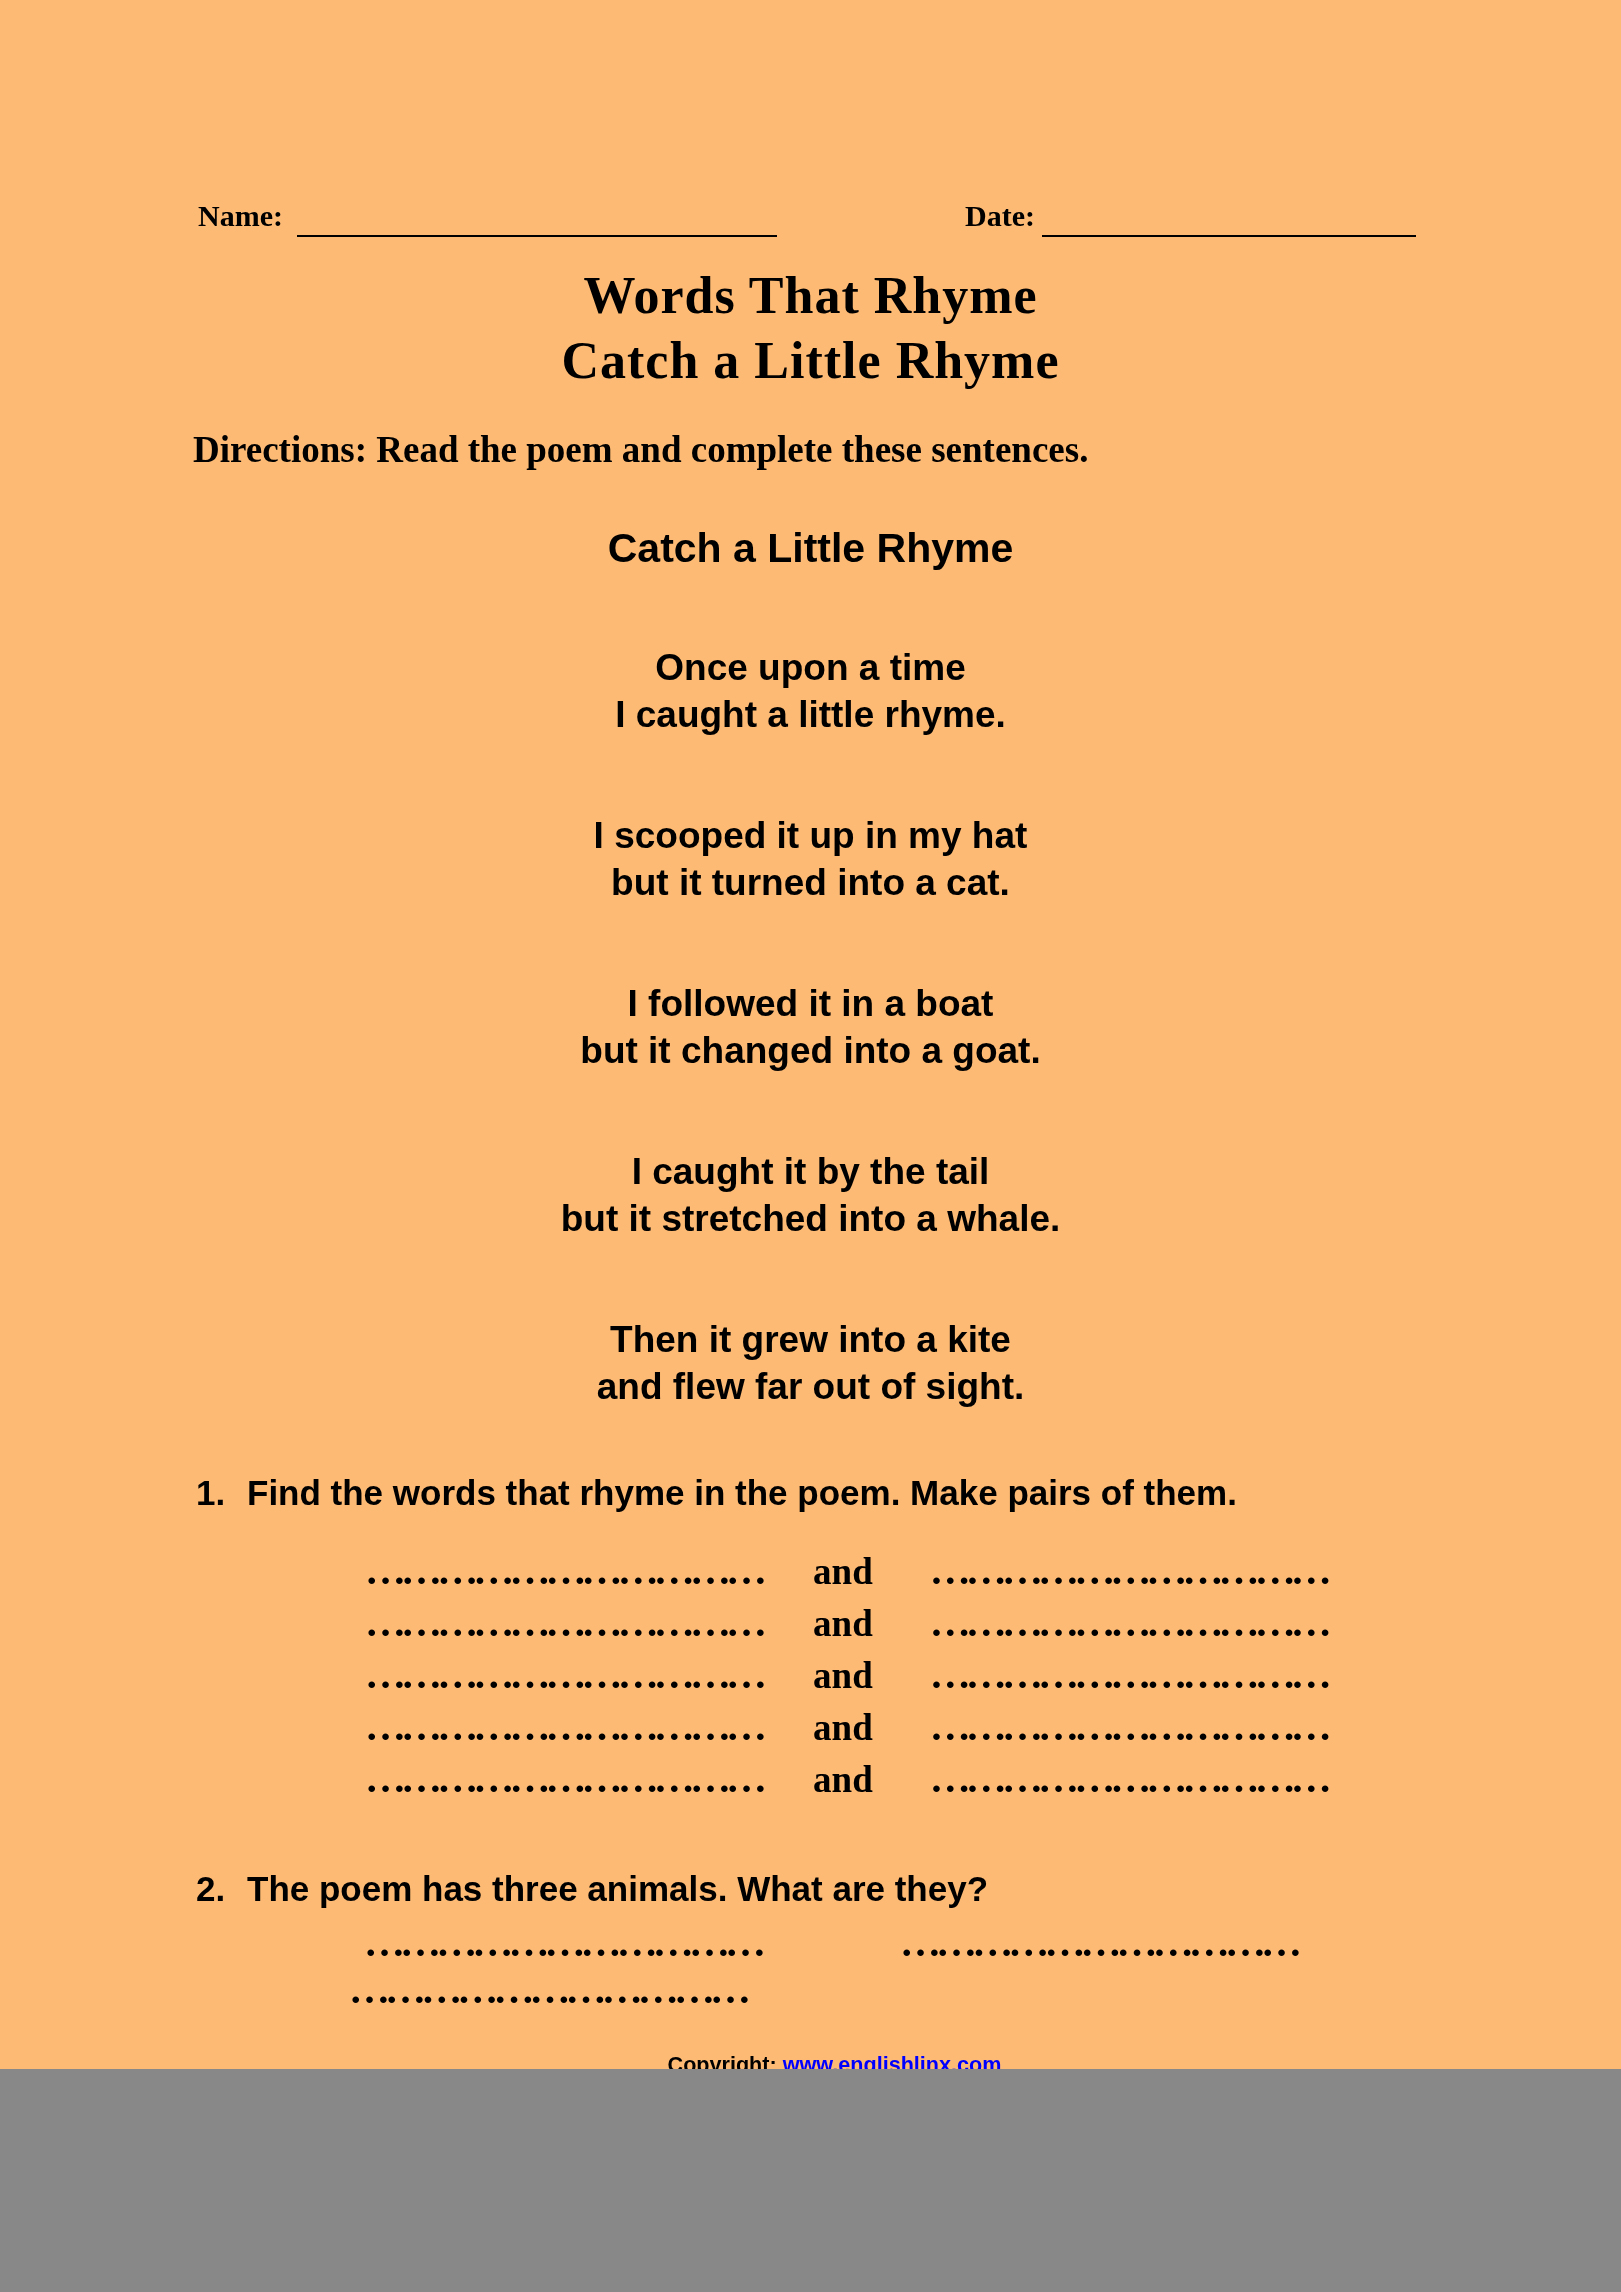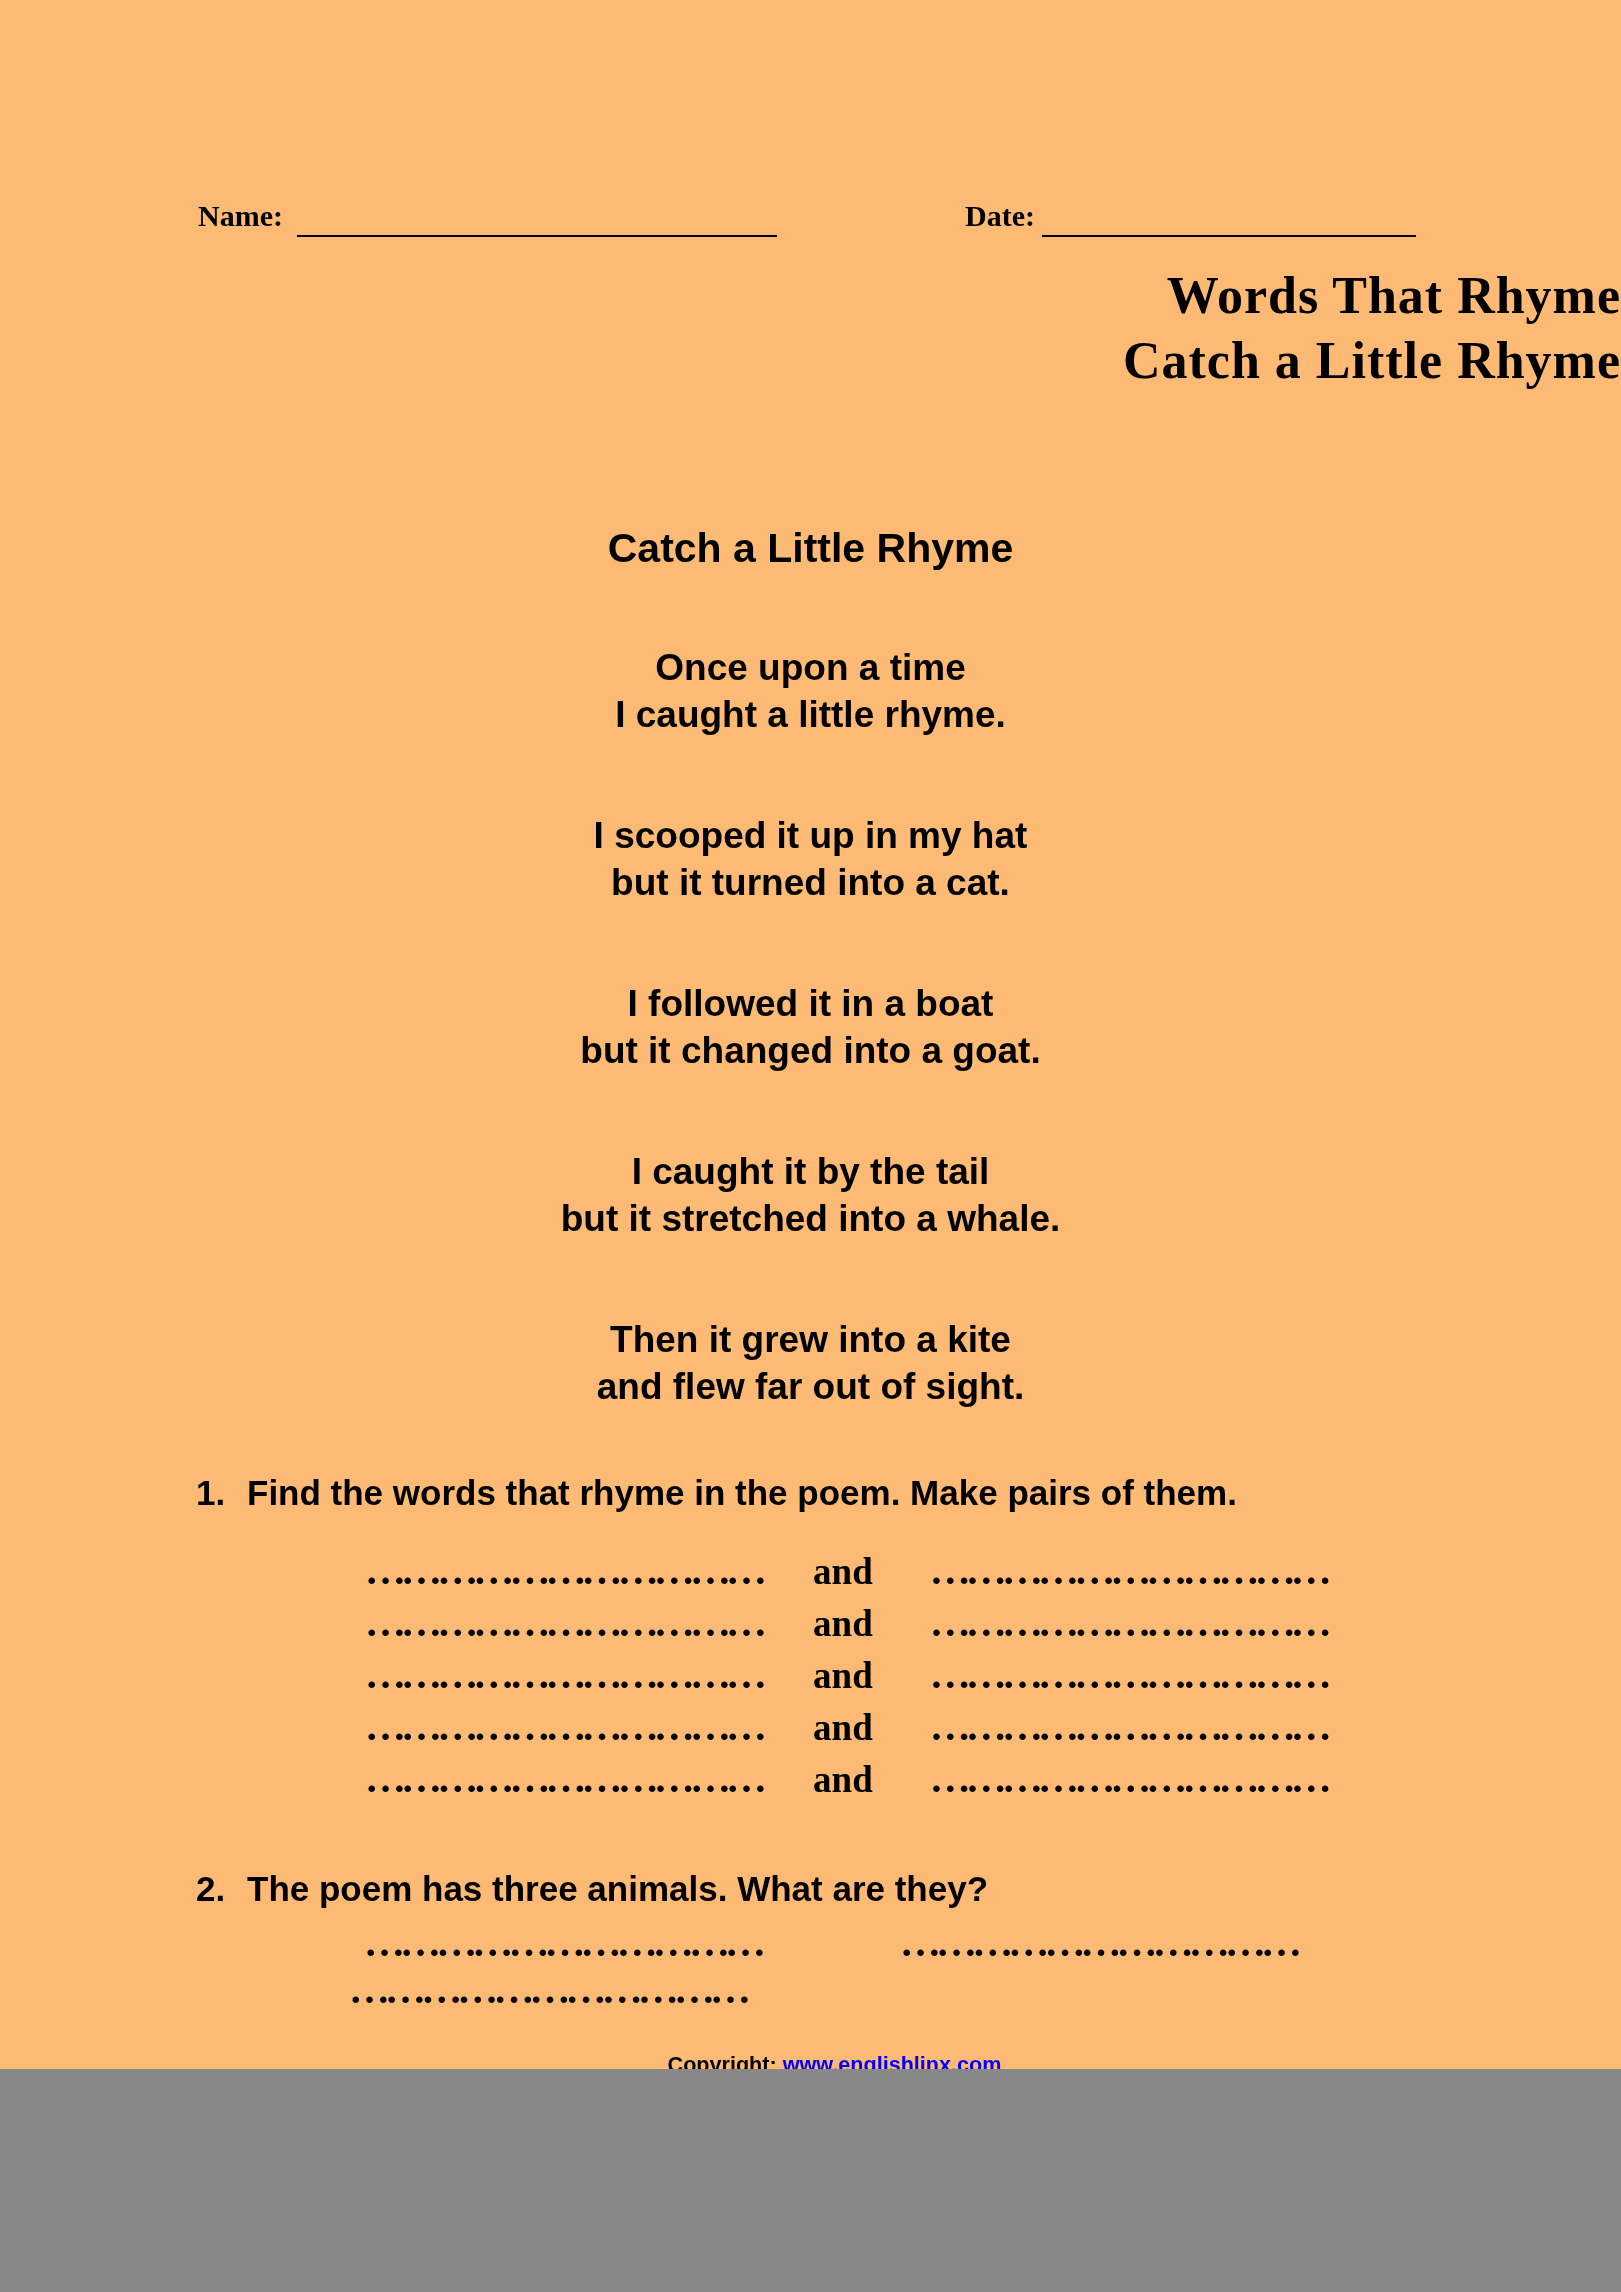--- a/index.html
+++ b/index.html
@@ -16,21 +16,21 @@
   .hdr-label{position:absolute;top:199px;font:bold 30px "Liberation Serif", serif;}
   #name-label{left:198px;}
   #date-label{left:965px;}
   .write-line{position:absolute;top:202px;height:33px;border-bottom:2.9px solid #000;}
   #name-line{left:297px;width:480px;}
   #date-line{left:1042px;width:374px;}
 
   
   .main-title{
     position:absolute;left:0;right:0;top:263px;
-    text-align:right;
+    text-align:center;
     font:bold 52px "Liberation Serif", serif;
     line-height:65px;
     letter-spacing:1px;
   }
 
   
   .directions{
     position:absolute;left:193px;top:428px;
     font:bold 37px "Liberation Serif", serif;
   }
@@ -96,20 +96,21 @@
   <span class="hdr-label" id="name-label">Name:</span>
   <span class="write-line" id="name-line"></span>
   <span class="hdr-label" id="date-label">Date:</span>
   <span class="write-line" id="date-line"></span>
 
   <div class="main-title">
     <div>Words That Rhyme</div>
     <div>Catch a Little Rhyme</div>
   </div>
 
+  <div class="directions">Directions: Read the poem and complete these sentences.</div>
 
   <div class="poem-title">Catch a Little Rhyme</div>
   <div class="poem">
     <div class="stanza">
       <div>Once upon a time</div>
       <div>I caught a little rhyme.</div>
     </div>
     <div class="stanza">
       <div>I scooped it up in my hat</div>
       <div>but it turned into a cat.</div>

